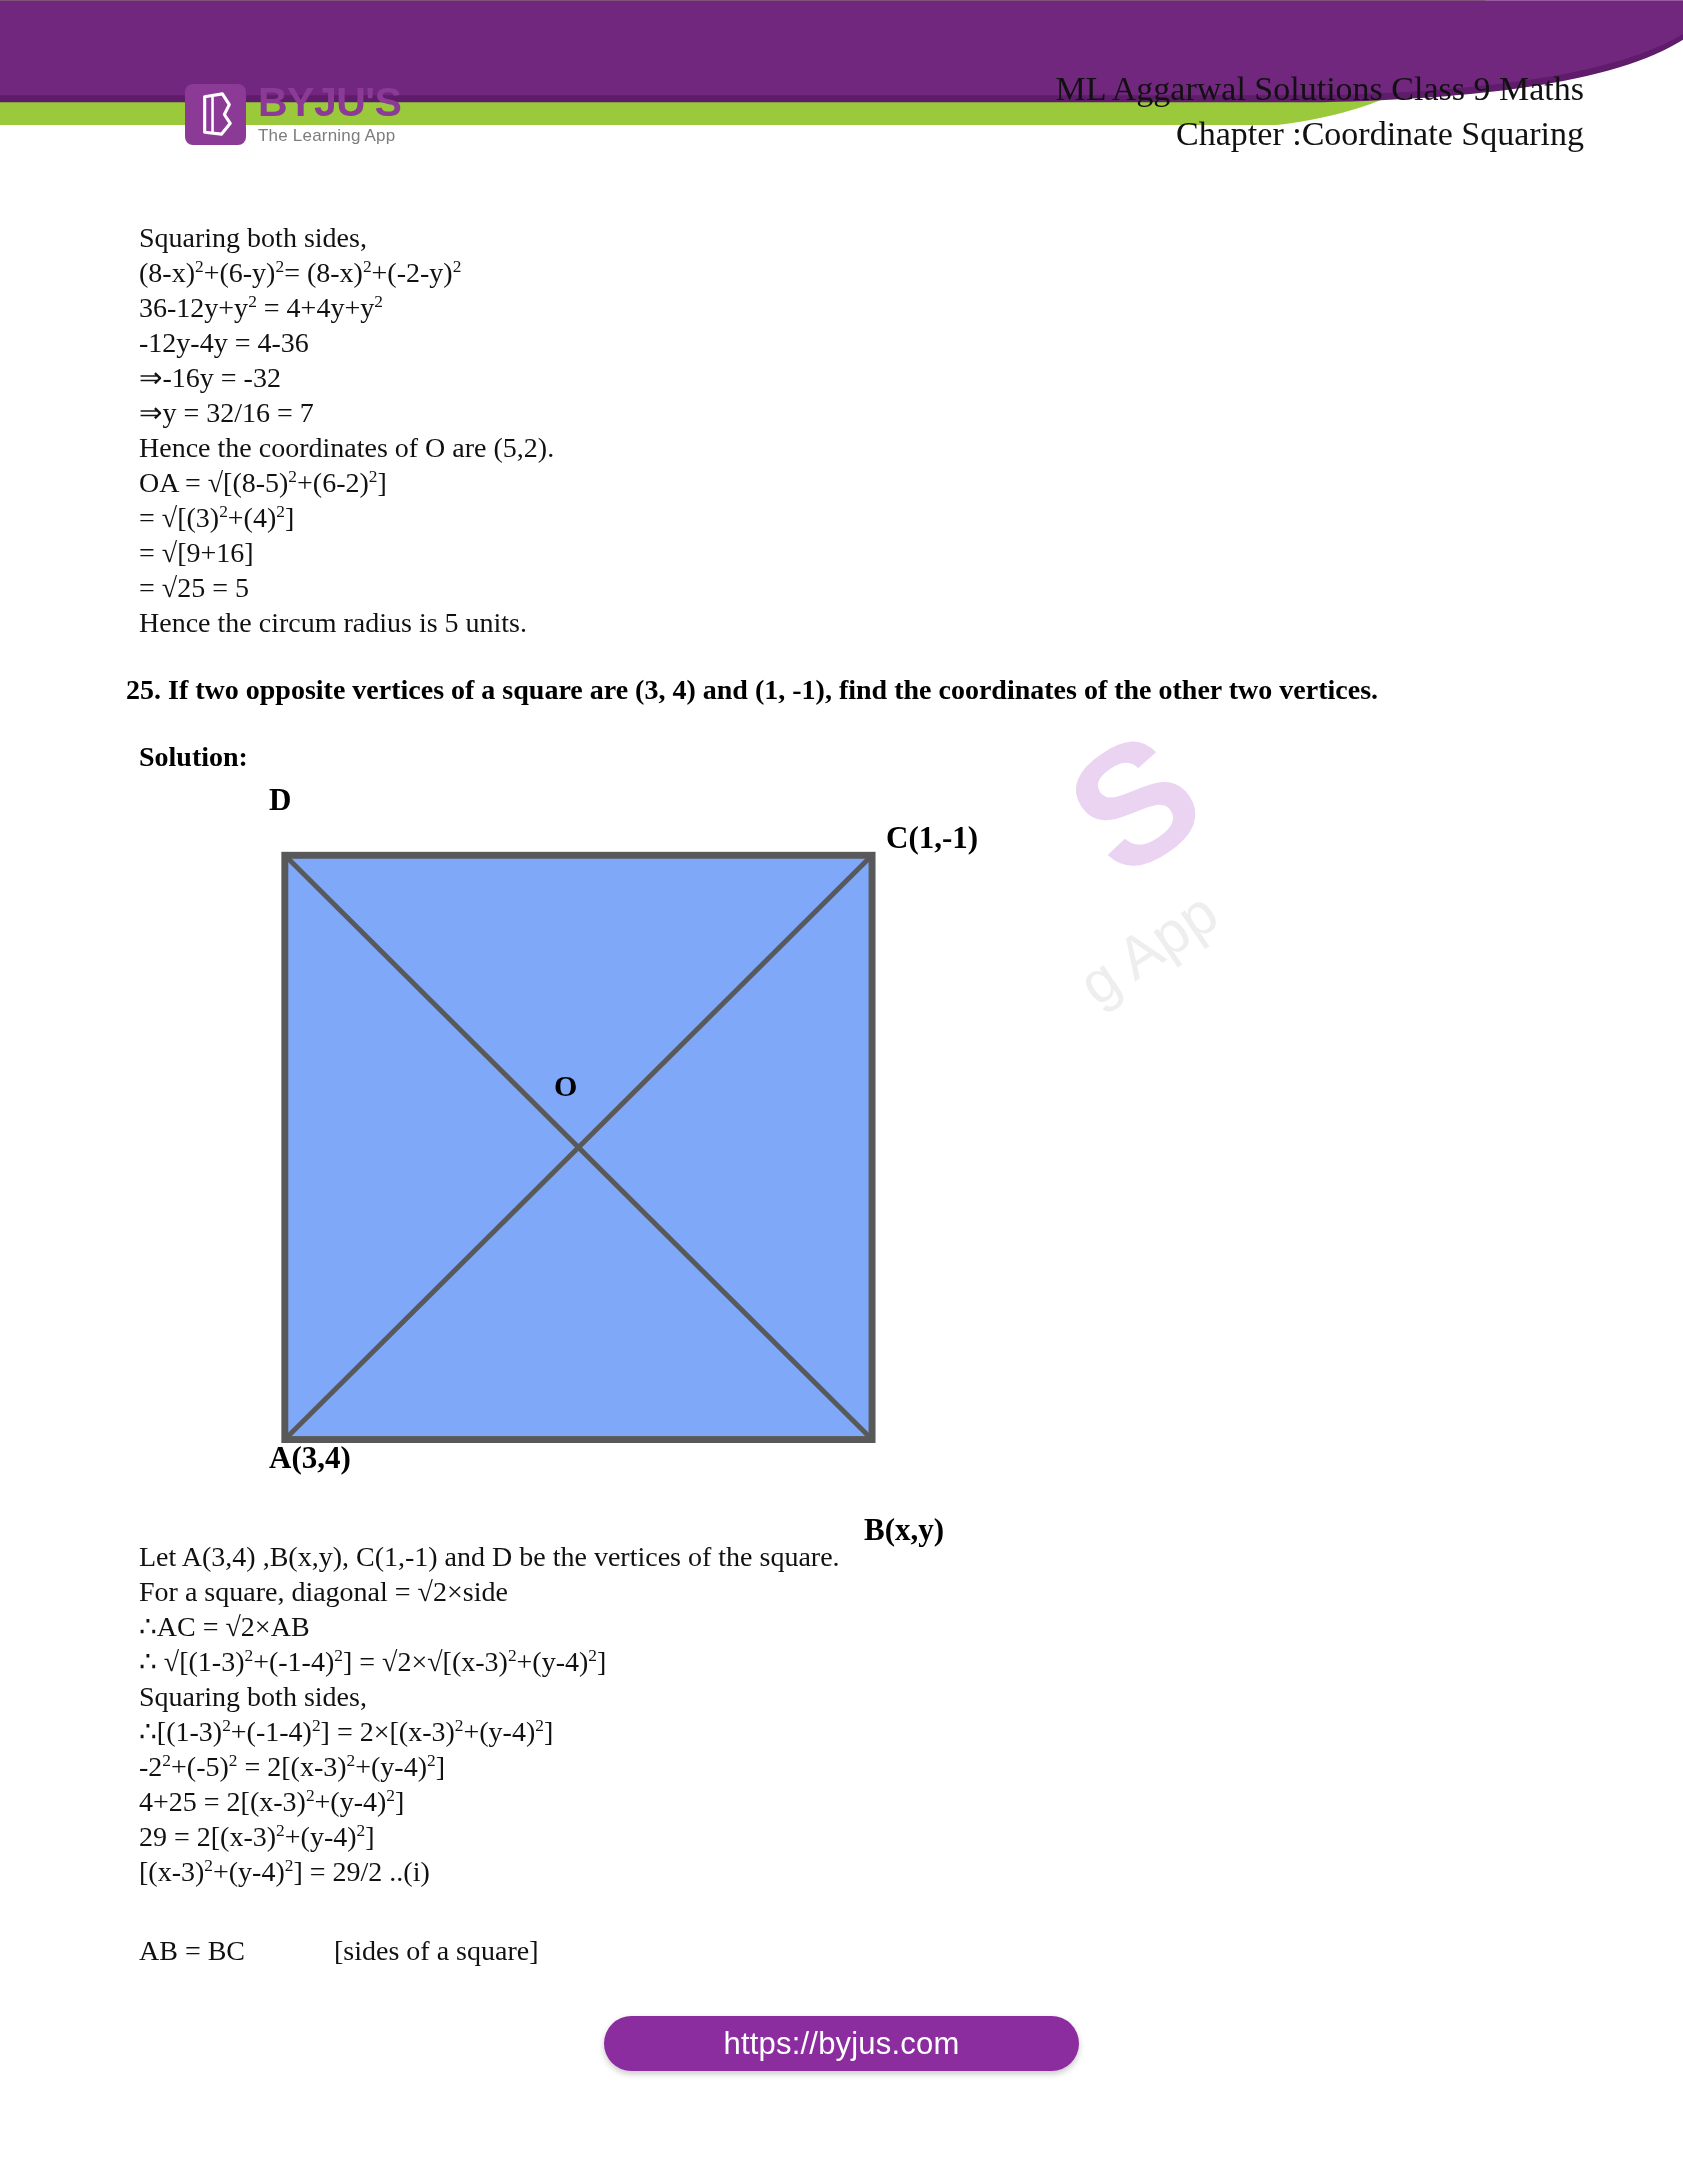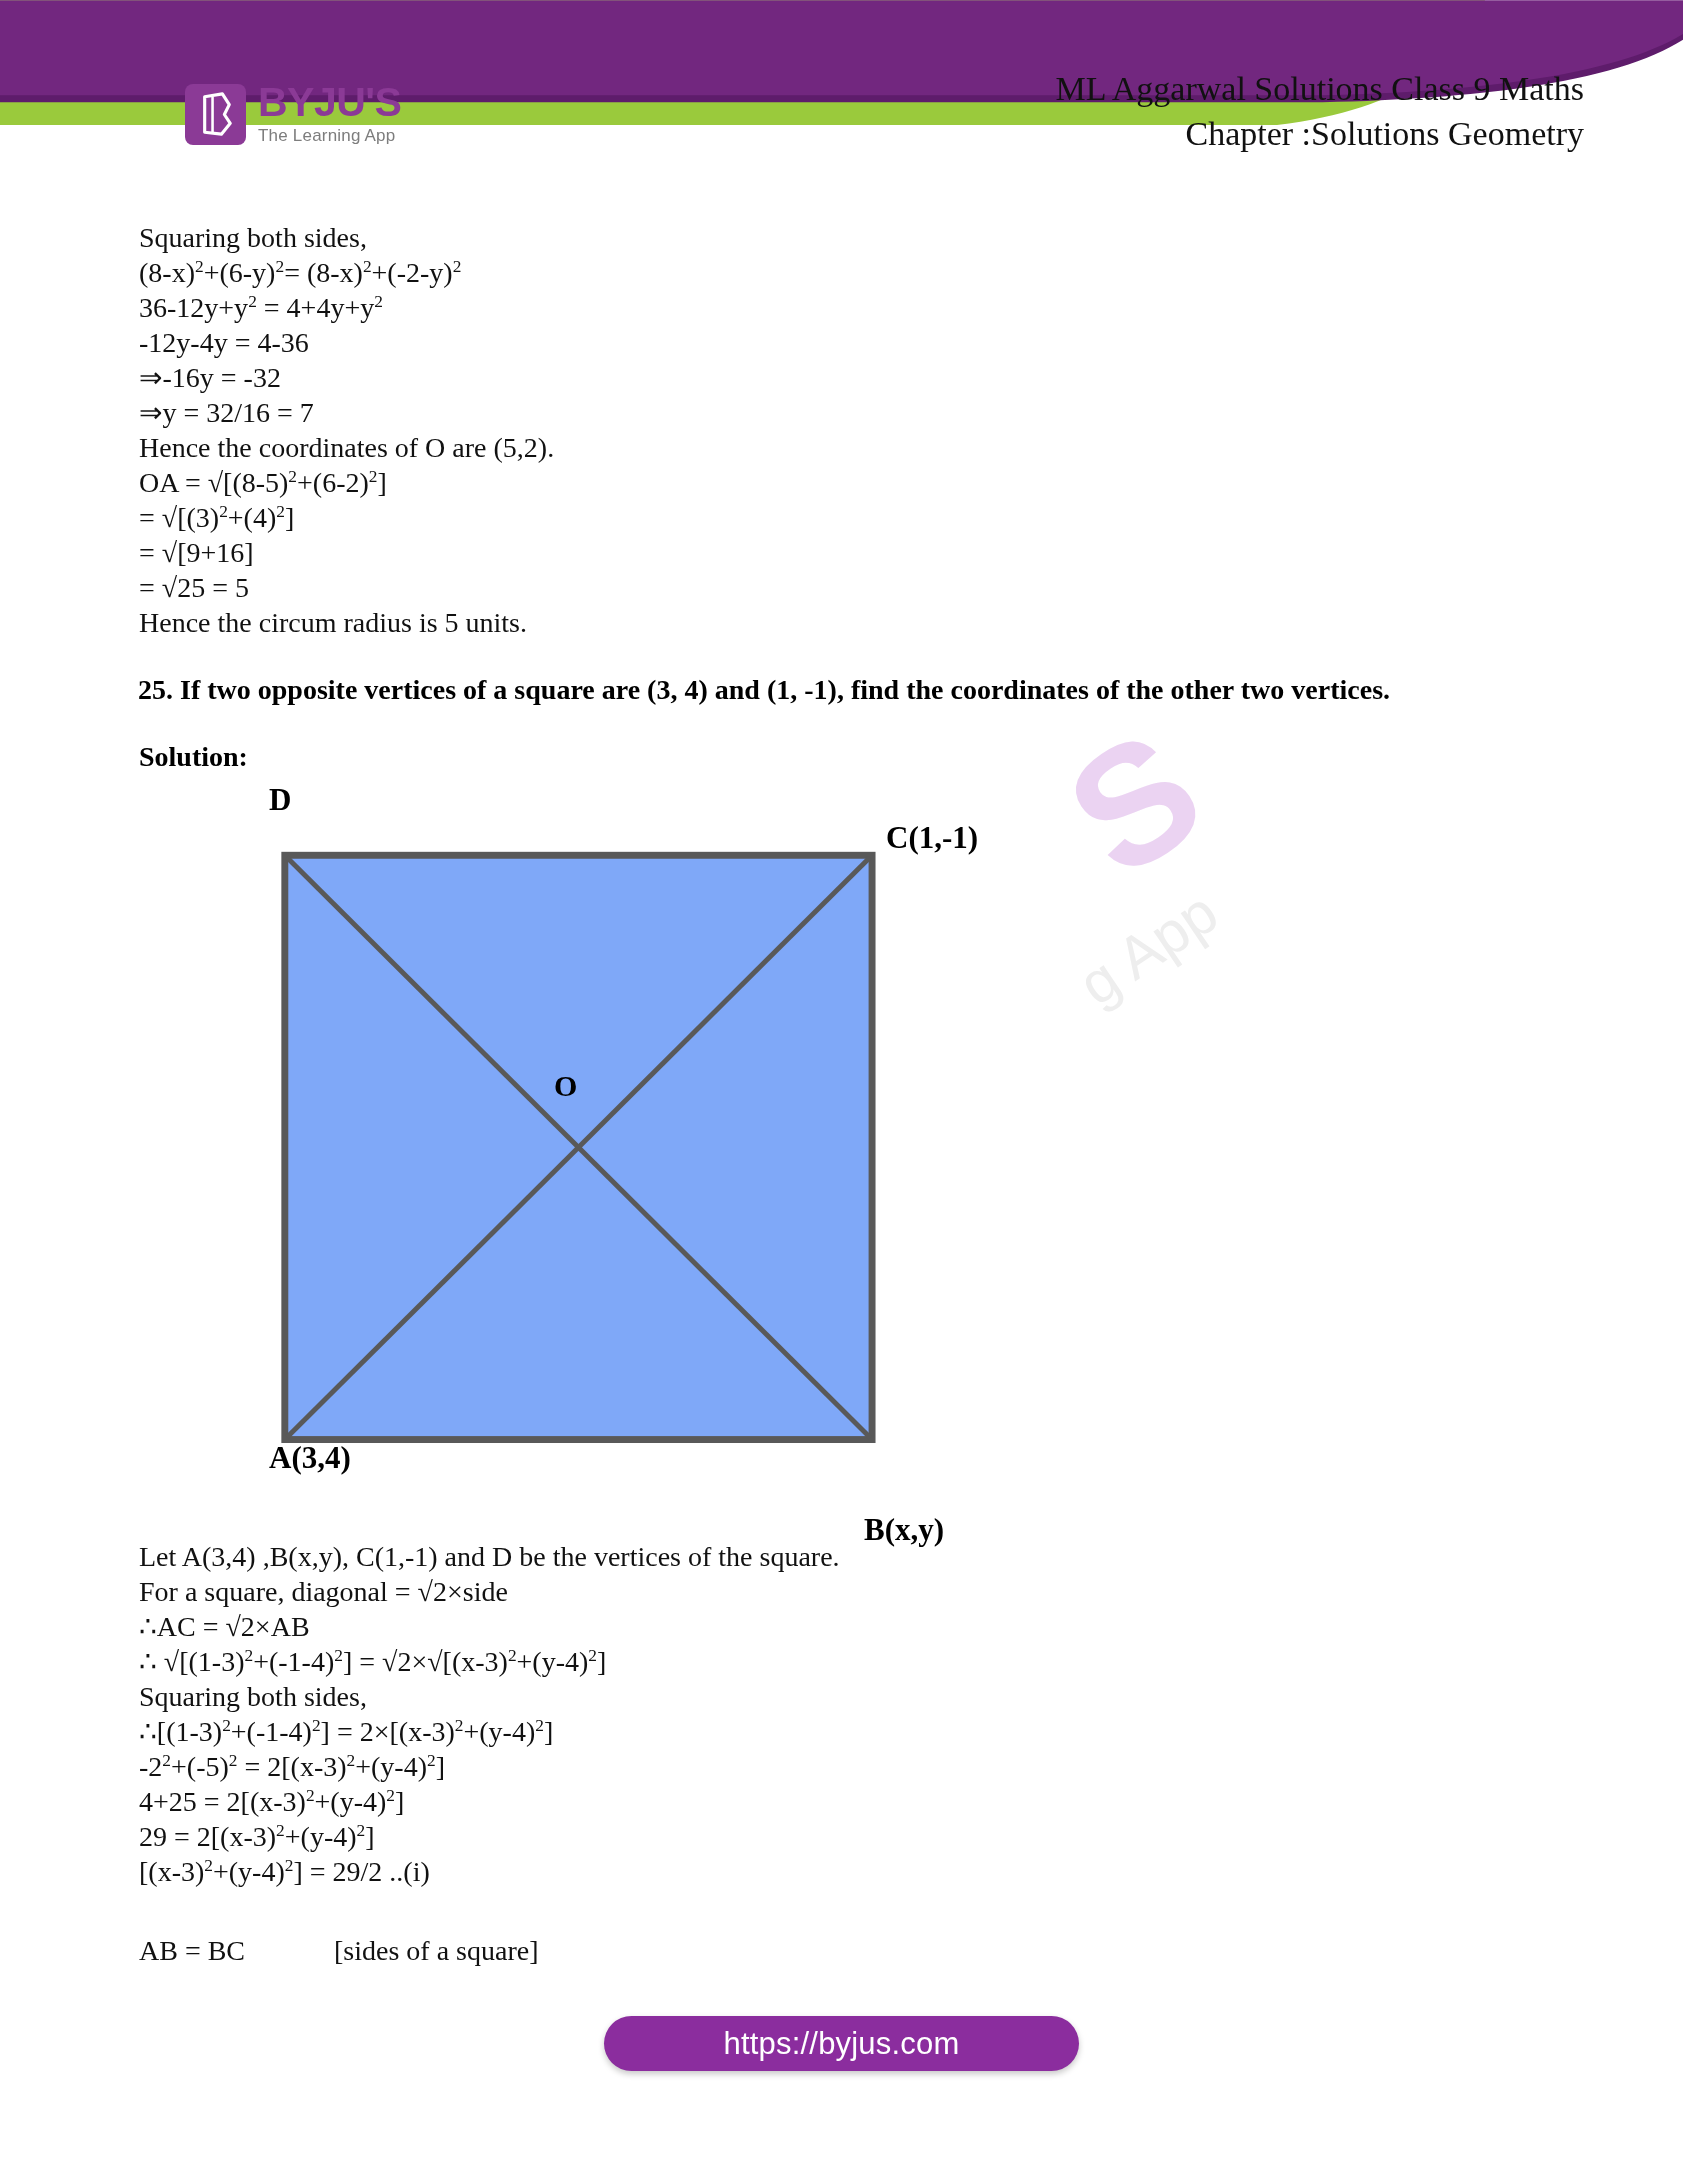--- a/index.html
+++ b/index.html
@@ -117,21 +117,21 @@
     white-space: nowrap;
   }
   .text-block .ln { display: block; }
   sup { font-size: 0.62em; vertical-align: super; line-height: 0; }
 
   #intro-derivation { left: 139px; top: 220px; }
   #closing-derivation { left: 139px; top: 1539px; }
 
   #question-25 {
     position: absolute;
-    left: 138px; top: 673px;
+    left: 126px; top: 673px;
     font-family: "Liberation Serif", serif;
     font-weight: bold;
     font-size: 28px;
     line-height: 34px;
     color: #000;
     white-space: nowrap;
   }
   #solution-label {
     position: absolute;
     left: 139px; top: 741px;
@@ -211,21 +211,21 @@
     </svg>
   </div>
   <div class="logo-text-wrap">
     <div class="logo-wordmark">BYJU'S</div>
     <div class="logo-tagline">The Learning App</div>
   </div>
 </div>
 
 <div id="page-title">
   <span class="title-line">ML Aggarwal Solutions Class 9 Maths</span>
-  <span class="title-line">Chapter :Solutions Geometry</span>
+  <span class="title-line">Chapter :Coordinate Squaring</span>
 </div>
 
 <div id="watermark">
   <div class="wm-mark">S</div>
   <div class="wm-tagline">g App</div>
 </div>
 
 <div class="text-block" id="intro-derivation">
   <span class="ln">Squaring both sides,</span>
   <span class="ln">(8-x)<sup>2</sup>+(6-y)<sup>2</sup>= (8-x)<sup>2</sup>+(-2-y)<sup>2</sup></span>

